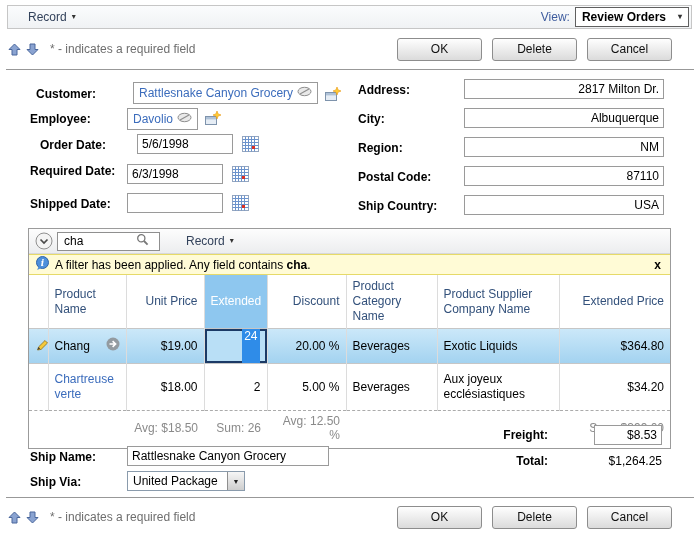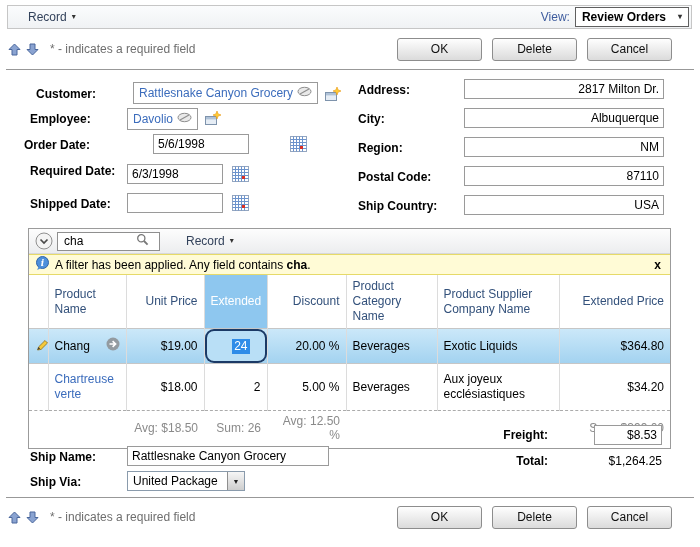--- a/index.html
+++ b/index.html
@@ -67,22 +67,22 @@
                 padding:4px 6px; border-right:1px solid #DCDCDC; line-height:1.25; height:45px; }
   .details th:last-child, .details td:last-child { border-right:0; }
   .details th.num, .details td.num { text-align:right; }
   .details th.qty-col { background:#8EC7EF; color:#fff; }
   .details tbody td { padding:8px 6px; border-right:1px solid #DCDCDC; border-top:1px solid #C6C6C6;
                       vertical-align:middle; line-height:1.25; }
   tr.selected { background:linear-gradient(#CBE8F9,#A2D2F0); }
   .cell-flex { display:flex; align-items:center; justify-content:space-between; }
   td.qty-edit { position:relative; padding:0; }
   .edit-cell { position:absolute; top:0; left:0; right:0; bottom:0; background:#B9DFF6;
-               box-shadow:inset 0 0 0 2px #1B3A66; display:flex; align-items:center;
-               justify-content:flex-end; padding:0 17px;border-radius:9px; }
+               box-shadow:inset 0 0 0 2px #1B3A66; display:flex; 
+               justify-content:flex-end; padding:0 7px; }
   .sel-text { background:#2F8CE8; color:#fff; padding:0 2px; }
   .details tfoot td { border-top:1px dashed #ABABAB; color:#8A8A8A; text-align:right;
                       padding:3px 6px 6px; }
 
   
   .select-box { border:1px solid #8A9BAC; background:#fff; height:20px; width:118px;
                 display:flex; align-items:center; padding-left:5px; cursor:default; }
   .select-arrow { margin-left:auto; width:17px; height:18px; border-left:1px solid #8F8F8F;
                   background:linear-gradient(#F6F6F6,#CECECE); display:flex; align-items:center;
                   justify-content:center; font-size:7px; color:#222; }
@@ -165,21 +165,21 @@
     </div>
     <span class="icon-btn">
       <svg width="16" height="15" viewBox="0 0 16 15">
           <rect x="0.5" y="5.5" width="11" height="8" fill="#E6EDF5" stroke="#7E93AC"></rect>
           <rect x="1" y="6" width="10" height="2.4" fill="#AFC2D8"></rect>
           <polygon points="12,0 13.1,2.9 16,4 13.1,5.1 12,8 10.9,5.1 8,4 10.9,2.9" fill="#FFCC33" stroke="#E8960C" stroke-width="0.6"></polygon>
         </svg>
     </span>
   </div>
 
-  <div class="frow" style="left:24px; top:134px;gap:32px;">
+  <div class="frow" style="left:40px; top:134px;">
     <span class="flabel">Order Date:</span>
     <input class="text-input date-input" value="5/6/1998" style="">
     <span class="cal-btn">
       <svg width="17" height="16" viewBox="0 0 17 16">
           <rect x="0.5" y="0.5" width="16" height="15" fill="#fff" stroke="#94A6C0"></rect>
           <g stroke="#6C93CC">
             <path d="M0.5 3.5h16 M0.5 6.5h16 M0.5 9.5h16 M0.5 12.5h16"></path>
             <path d="M3.5 0.5v15 M6.5 0.5v15 M9.5 0.5v15 M12.5 0.5v15"></path>
           </g>
           <rect x="10" y="10" width="3" height="3" fill="#D93025"></rect>

